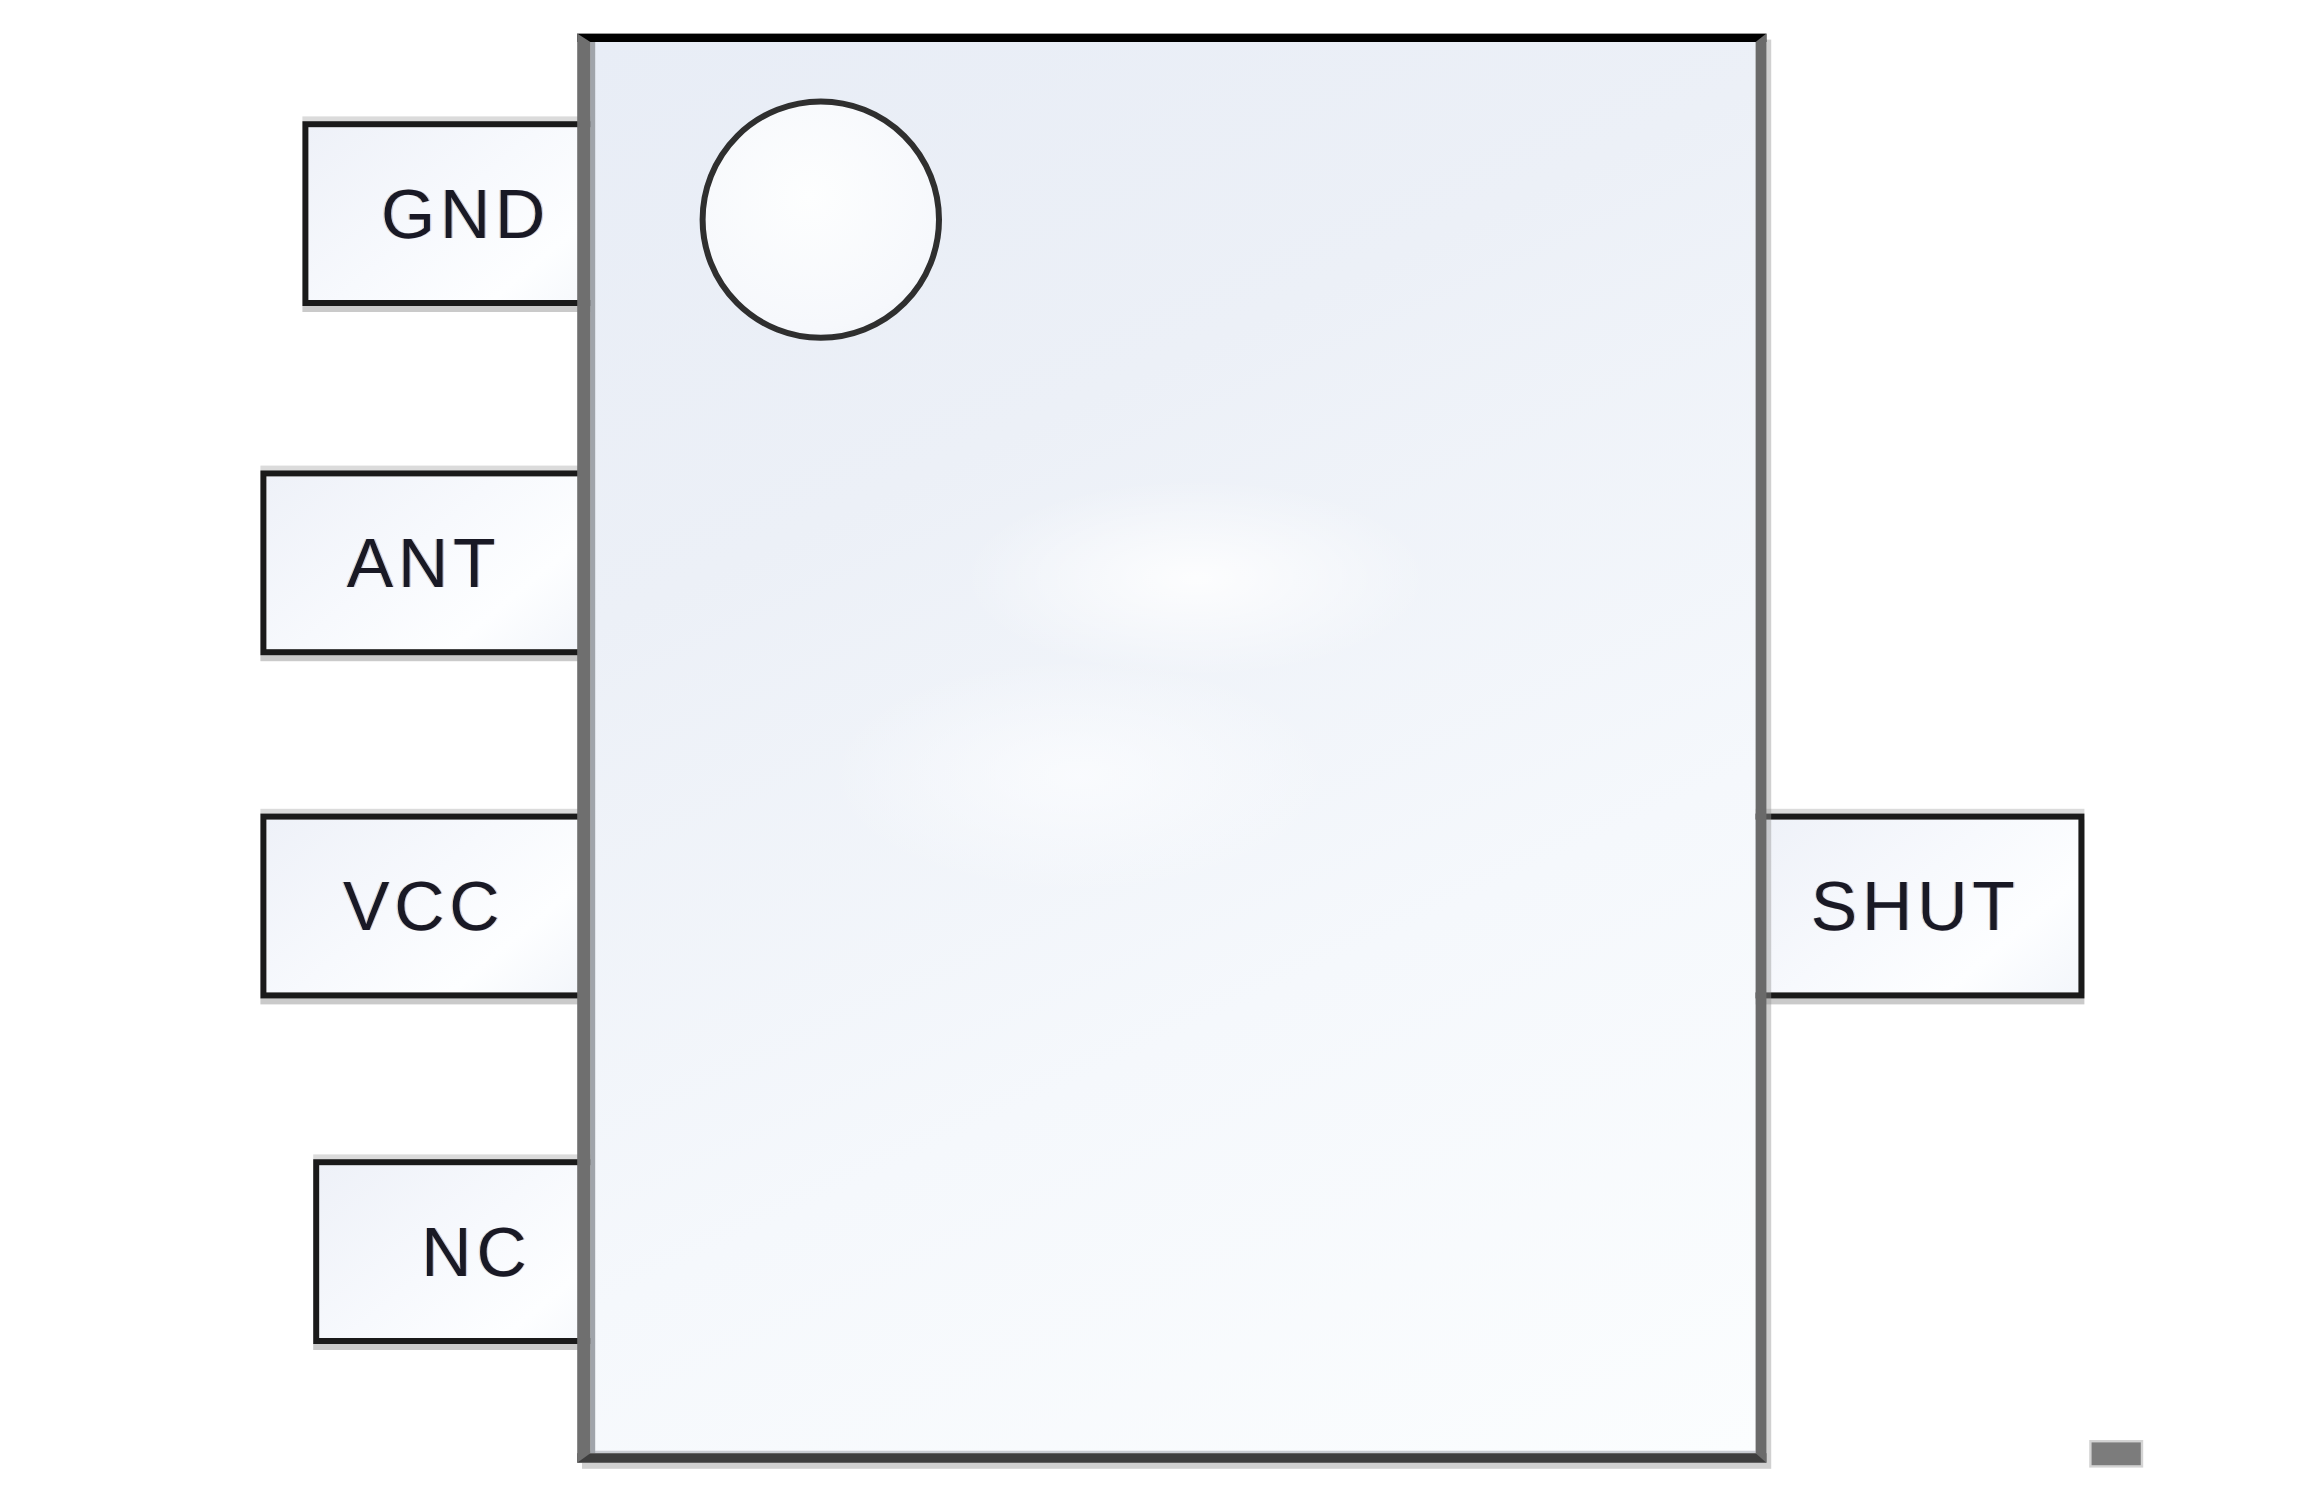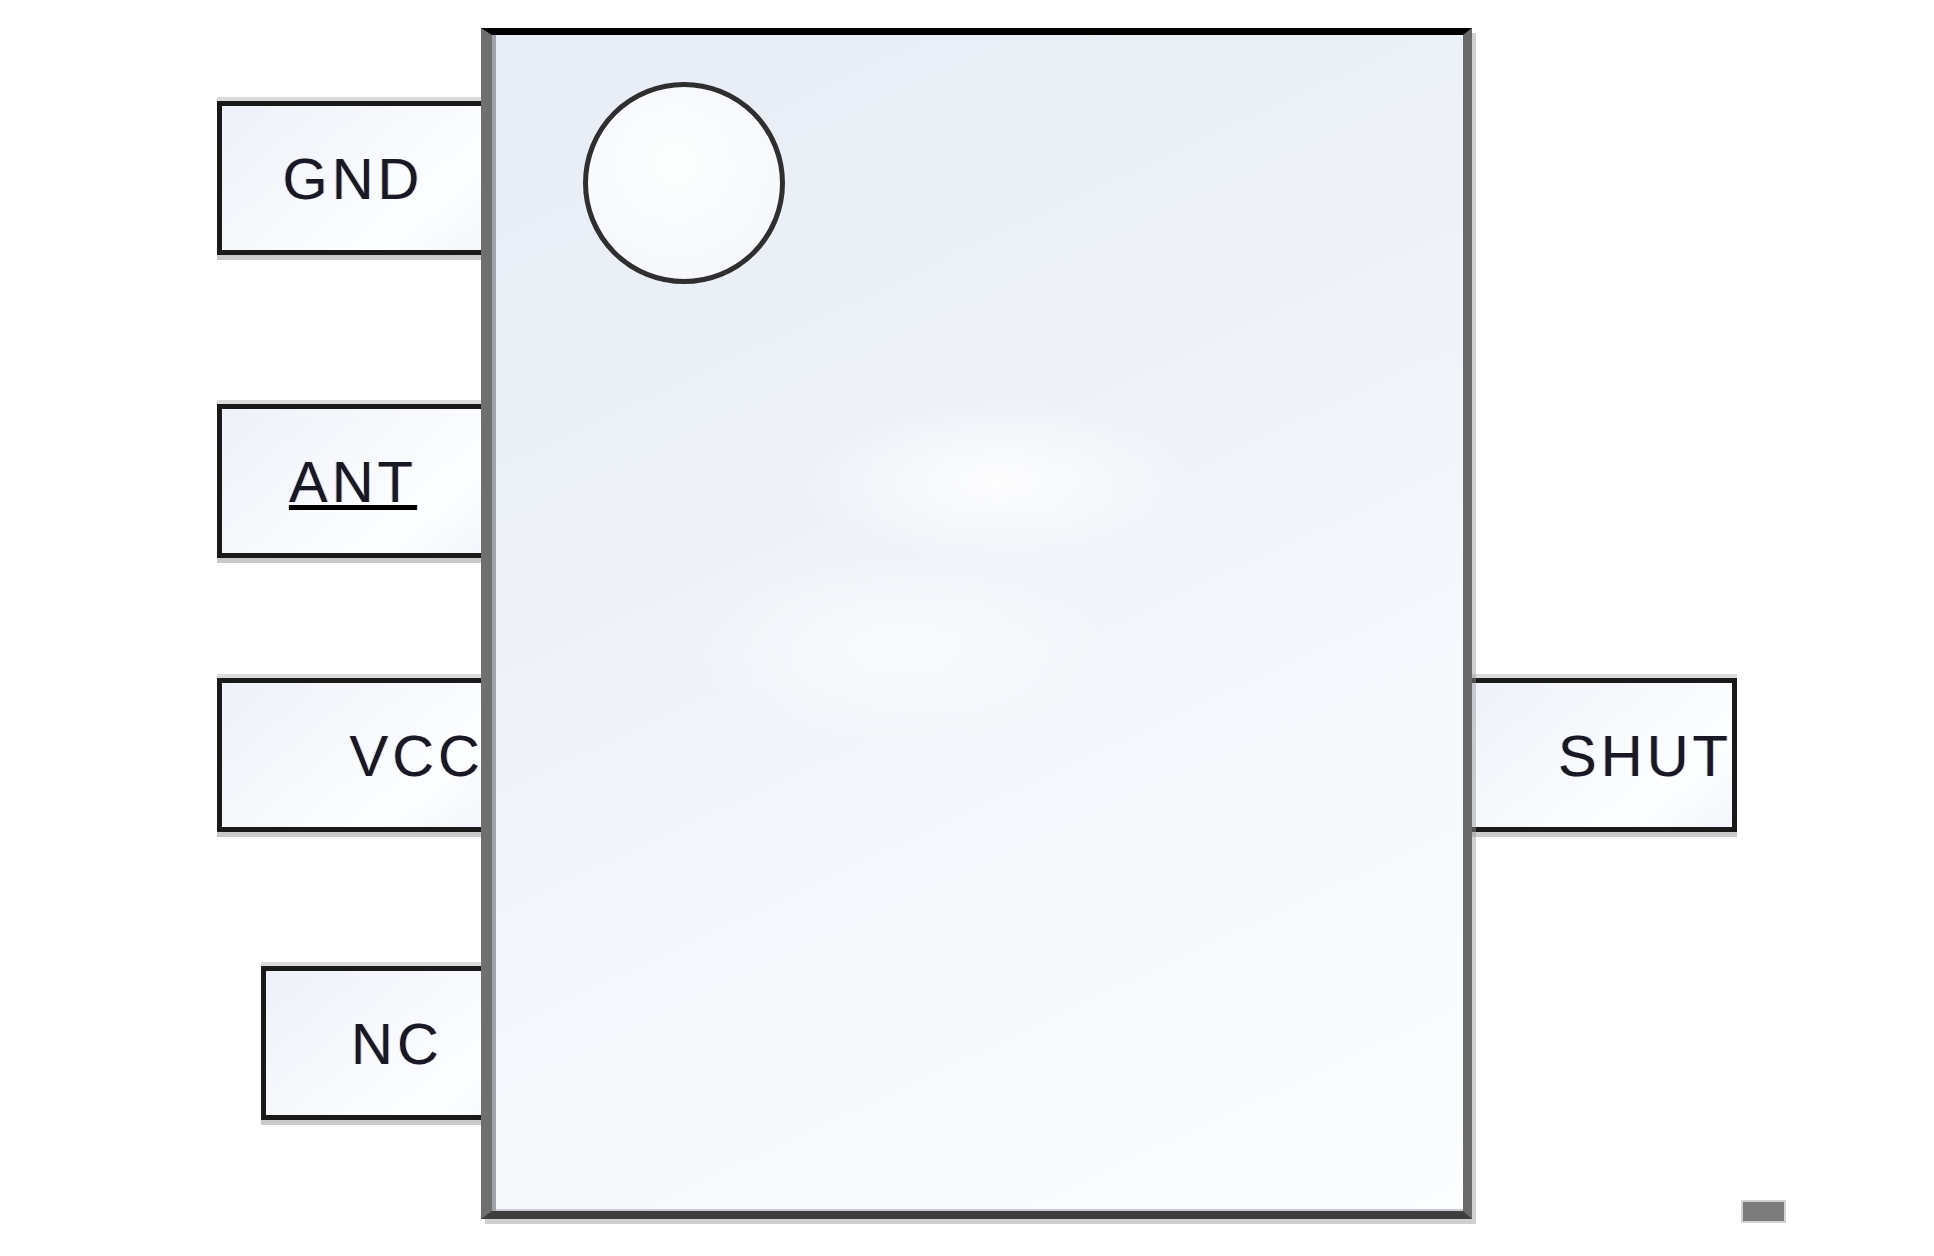--- a/index.html
+++ b/index.html
@@ -62,23 +62,23 @@
     background: linear-gradient(140deg, #eef1f8 0%, #f7f9fd 45%, #fdfeff 75%, #f3f6fb 100%);
     box-shadow: 0 5px 0 rgba(150,150,150,0.5), 0 -4px 0 rgba(175,175,175,0.45);
     display: flex;
     align-items: center;
     justify-content: center;
     z-index: 1;
   }
   .pin.left  { left: 217px;  width: 272px; }
   .pin.right { left: 1455px; width: 282px; }
 
-  .row-1 { top: 101px; }
-  .row-2 { top: 404px; text-decoration: underline; }
-  .row-3 { top: 678px; justify-content: flex-end; }
+  .row-1 { top: 101px; margin-left: 35px; }
+  .row-2 { top: 392px; }
+  .row-3 { top: 678px; }
   .row-4 { top: 966px; margin-left: 44px; }
 
   .pin-label {
     font-size: 58px;
     letter-spacing: 4px;
     color: #191925;
     text-shadow:
       1px 0 0 rgba(70, 110, 190, 0.30),
       -1px 0 0 rgba(200, 130, 50, 0.30);
     white-space: nowrap;

